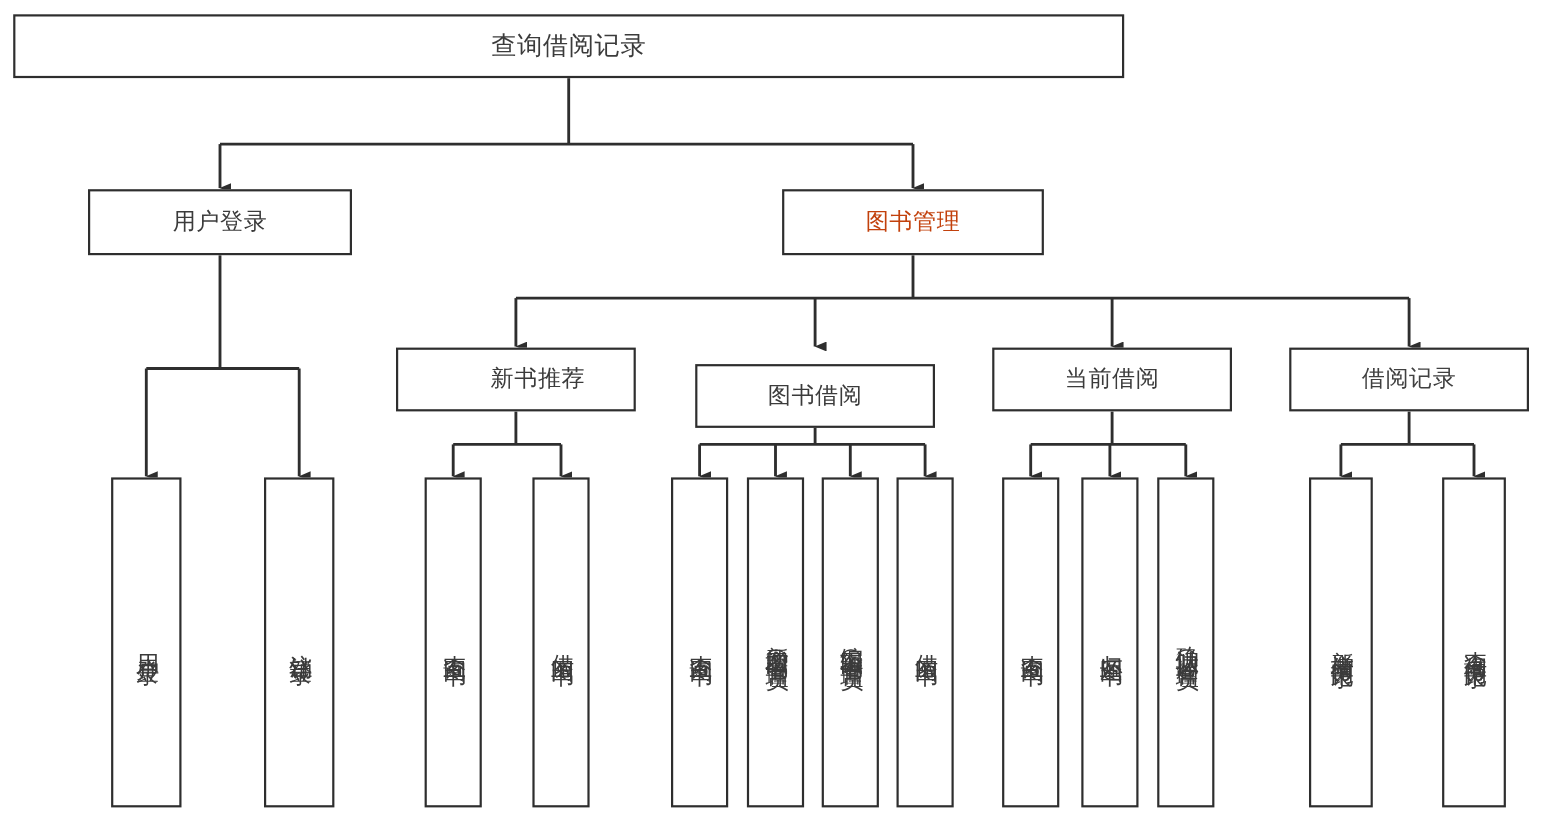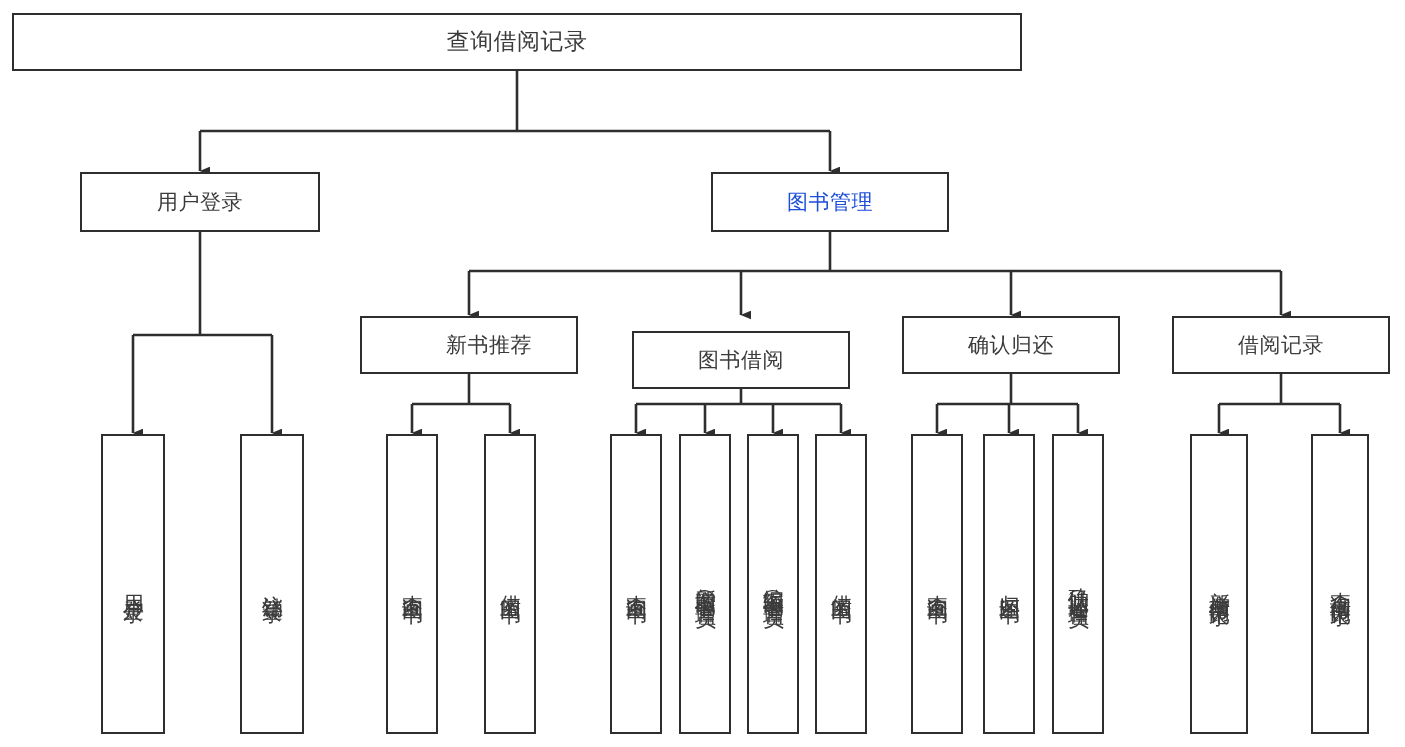--- a/index.html
+++ b/index.html
@@ -109,30 +109,30 @@
       </g>
   </svg>
   <div id="nodes-layer">
       <div class="node-box root" style="left: 12px; top: 13px; width: 1010px; height: 58px; border-color: rgb(46, 46, 46); background: rgb(255, 255, 255);">
         <span class="node-label" style="color: rgb(59, 59, 59);">查询借阅记录</span>
       </div>
       <div class="node-box" style="left: 80px; top: 172px; width: 240px; height: 60px; border-color: rgb(46, 46, 46); background: rgb(255, 255, 255);">
         <span class="node-label" style="color: rgb(59, 59, 59);">用户登录</span>
       </div>
       <div class="node-box" style="left: 711px; top: 172px; width: 238px; height: 60px; border-color: rgb(46, 46, 46); background: rgb(255, 255, 255);">
-        <span class="node-label" style="color: #1d4ed8;">图书管理</span>
+        <span class="node-label" style="color: #c2410c;">图书管理</span>
       </div>
       <div class="node-box" style="left: 360px; top: 316px; width: 218px; height: 58px; border-color: rgb(46, 46, 46); background: rgb(255, 255, 255); padding-left: 40px;">
         <span class="node-label" style="color: rgb(59, 59, 59);">新书推荐</span>
       </div>
       <div class="node-box" style="left: 632px; top: 316px; width: 218px; height: 58px; border-color: rgb(46, 46, 46); background: rgb(255, 255, 255); margin-top: 15px;">
         <span class="node-label" style="color: rgb(59, 59, 59);">图书借阅</span>
       </div>
       <div class="node-box" style="left: 902px; top: 316px; width: 218px; height: 58px; border-color: rgb(46, 46, 46); background: rgb(255, 255, 255);">
-        <span class="node-label" style="color: rgb(59, 59, 59);">确认归还</span>
+        <span class="node-label" style="color: rgb(59, 59, 59);">当前借阅</span>
       </div>
       <div class="node-box" style="left: 1172px; top: 316px; width: 218px; height: 58px; border-color: rgb(46, 46, 46); background: rgb(255, 255, 255);">
         <span class="node-label" style="color: #404040;">借阅记录</span>
       </div>
       <div class="node-box vertical" style="left: 101px; top: 434px; width: 64px; height: 300px; border-color: rgb(46, 46, 46); background: rgb(255, 255, 255);">
         <span class="node-label" style="color: rgb(59, 59, 59);">用户登录</span>
       </div>
       <div class="node-box vertical" style="left: 240px; top: 434px; width: 64px; height: 300px; border-color: rgb(46, 46, 46); background: rgb(255, 255, 255);">
         <span class="node-label" style="color: rgb(59, 59, 59);">注销登录</span>
       </div>

